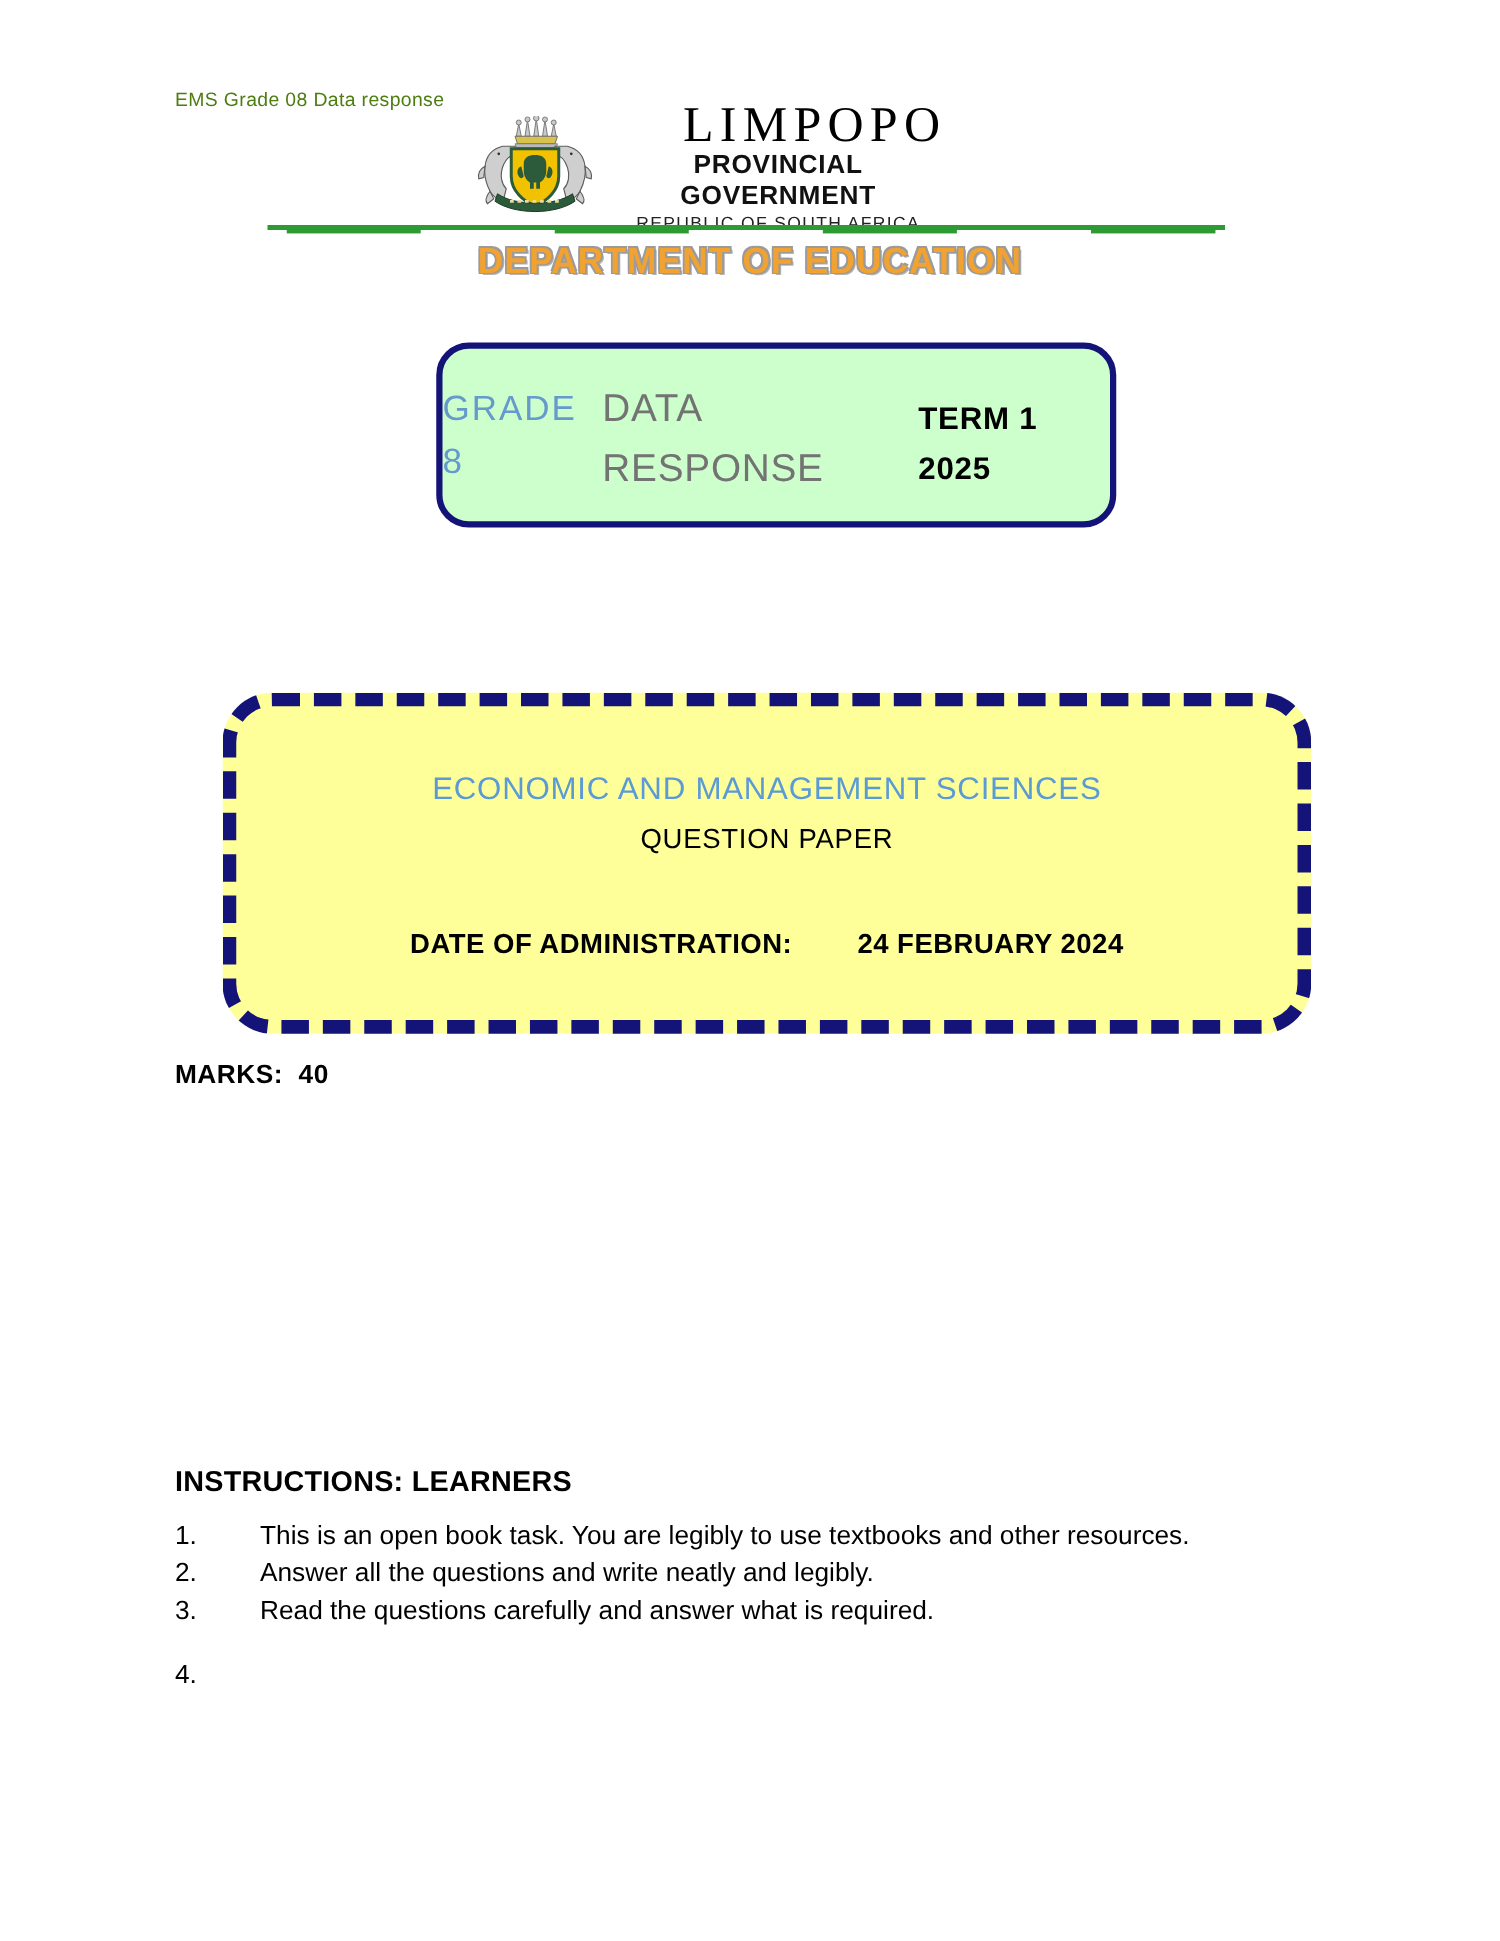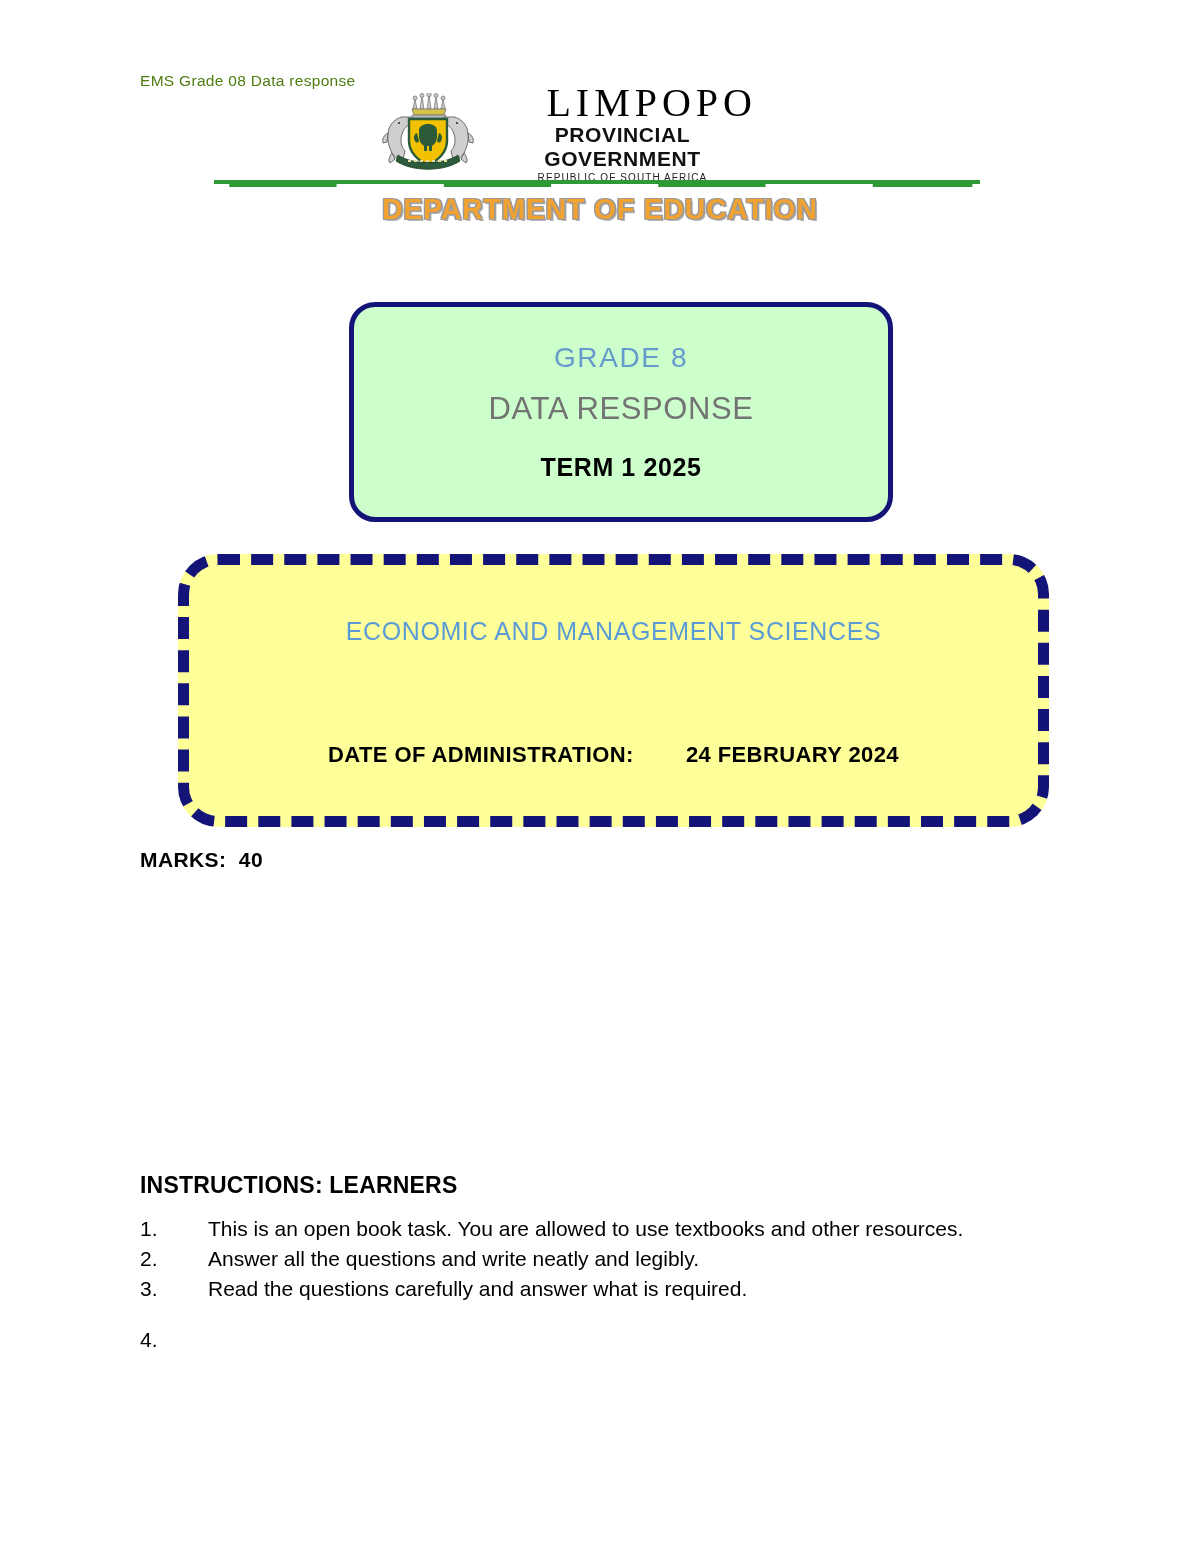--- a/index.html
+++ b/index.html
@@ -61,21 +61,21 @@
   }
   .logo-prov {
     font-size: 21px;
     font-weight: bold;
     letter-spacing: 0.6px;
     color: #111111;
     line-height: 1.15;
     margin-top: 1px;
   }
   .logo-rsa {
-    font-size: 10px;
+    font-size: 14px;
     letter-spacing: 1.1px;
     color: #222222;
     line-height: 1.15;
     margin-top: 1px;
   }
 
   
   .green-rule {
     position: absolute;
     left: 214px;
@@ -115,30 +115,29 @@
        1.4px  1.4px 0 #9b9b9b,
        2.2px  2.2px 0 #b5b5b5;
   }
 
   
   .green-box {
     position: absolute;
     left: 349px;
     top: 274px;
     width: 544px;
-    height: 220px;
+    height: 148px;
     background: #ccffcc;
     border: 5px solid #141478;
     border-radius: 26px;
     box-sizing: border-box;
     display: flex;
-    flex-direction: column;
+    flex-direction: row;
     align-items: center;
     justify-content: center;
-    margin-top: 28px;
   }
   .gb-grade {
     font-size: 28px;
     color: #6699cc;
     letter-spacing: 1.6px;
     line-height: 1.5;
   }
   .gb-main {
     font-size: 31px;
     font-weight: normal;
@@ -311,31 +310,32 @@
 <div class="dept-title">DEPARTMENT OF EDUCATION</div>
 
 <div class="green-box">
   <div class="gb-grade">GRADE 8</div>
   <div class="gb-main">DATA RESPONSE</div>
   <div class="gb-term">TERM 1 2025</div>
 </div>
 
 <div class="yellow-box">
   <div class="yb-subject">ECONOMIC AND MANAGEMENT SCIENCES</div>
+  <div class="yb-type">QUESTION PAPER</div>
   <div class="yb-dateline">DATE OF ADMINISTRATION:        24 FEBRUARY 2024</div>
 </div>
 
 <div class="marks">MARKS:  40</div>
 
 <div class="instr-heading">INSTRUCTIONS: LEARNERS</div>
 
 <div class="instr-list">
   <div class="instr-item">
     <span class="instr-num">1.</span>
-    <span class="instr-text">This is an open book task. You are allowed to use textbooks and other resources.</span>
+    <span class="instr-text">This is an open book task. You are legibly to use textbooks and other resources.</span>
   </div>
   <div class="instr-item">
     <span class="instr-num">2.</span>
     <span class="instr-text">Answer all the questions and write neatly and legibly.</span>
   </div>
   <div class="instr-item">
     <span class="instr-num">3.</span>
     <span class="instr-text">Read the questions carefully and answer what is required.</span>
   </div>
   <div class="instr-item blank">

